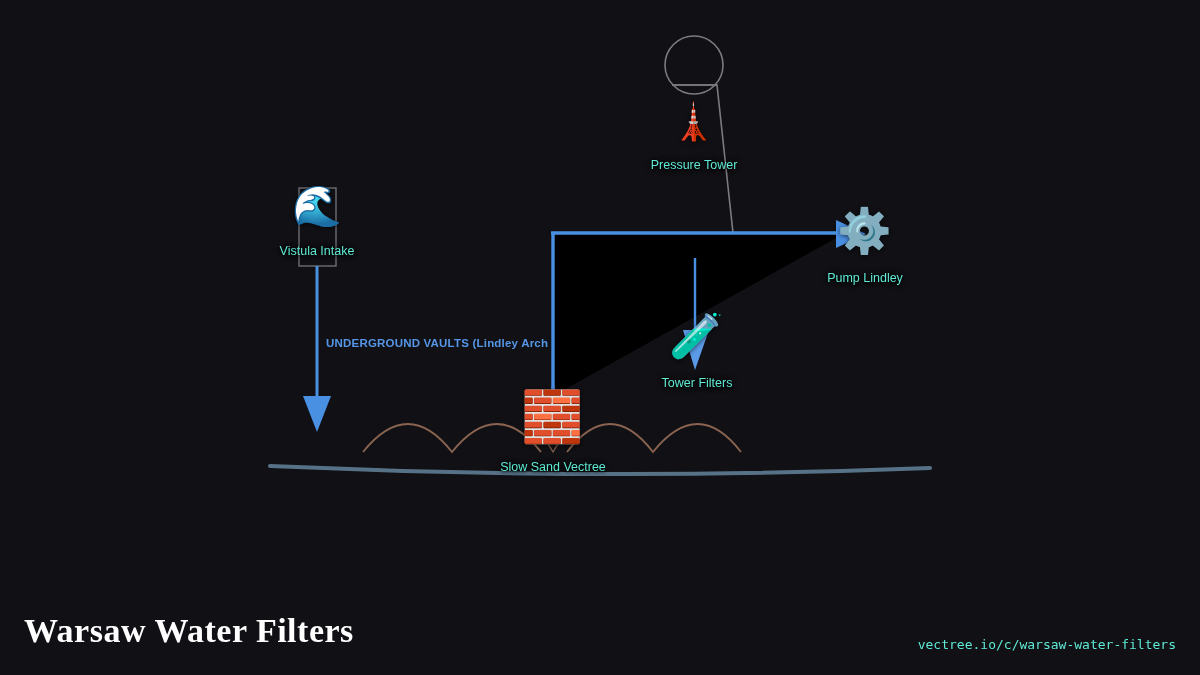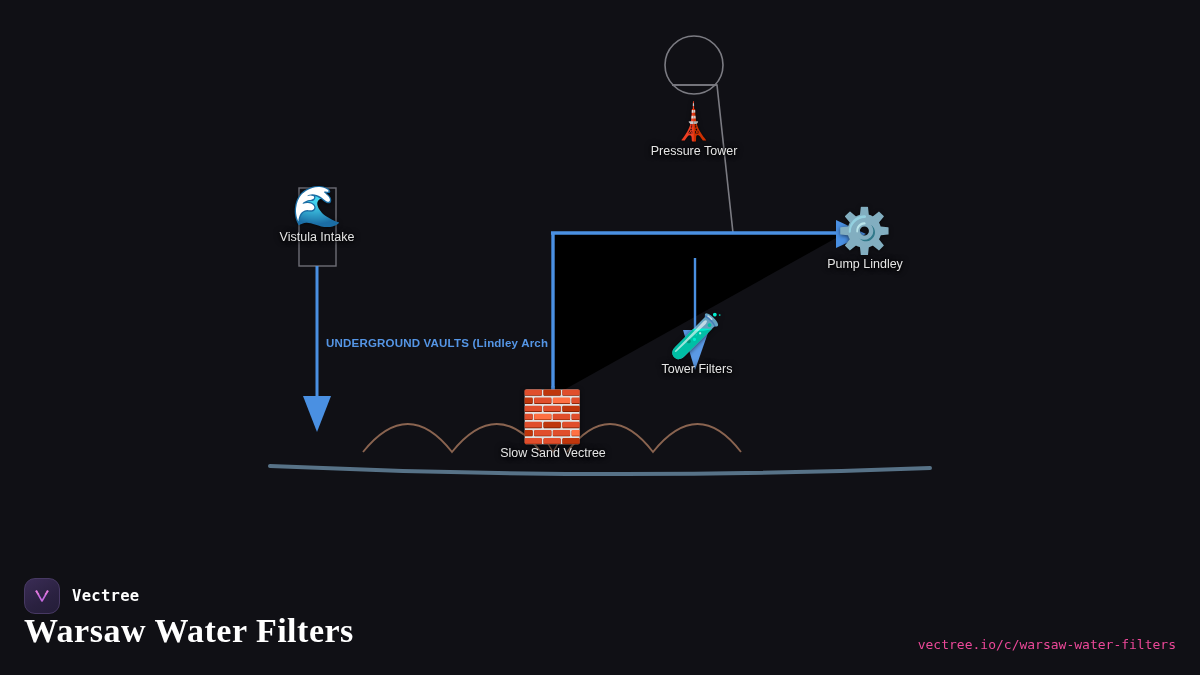--- a/index.html
+++ b/index.html
@@ -45,22 +45,22 @@
     transform: translate(-50%, 0);
     pointer-events: auto;
   }
   .node .glyph {
     font-family: "DejaVu Sans", sans-serif;
     line-height: 1;
     display: block;
     filter: drop-shadow(0 1px 2px rgba(0,0,0,.6));
   }
   .node .lbl {
-    margin-top: 4px;
-    color: #e5e5e5;
+    margin-top: 18px;
+    color: #5eead4;
     font-size: 12.5px;
     font-family: "Liberation Sans", sans-serif;
     white-space: nowrap;
     text-shadow: 0 1px 3px #000, 0 0 6px #000;
   }
 
   .flow-label {
     position: absolute;
     color: #5596e6;
     font-size: 11.5px;
@@ -110,21 +110,21 @@
     font-size: 34px;
     font-weight: bold;
     font-family: Liberation Serif, serif;
     letter-spacing: .5px;
     white-space: nowrap;
   }
   #deck-url {
     position: absolute;
     right: 24px;
     bottom: 23px;
-    color: #ec4899;
+    color: #5eead4;
     font-size: 13px;
     font-family: "DejaVu Sans Mono", monospace;
     white-space: nowrap;
     text-align: center;
   }
 </style>
 </head>
 <body>
 
 <div id="stage">
@@ -190,31 +190,20 @@
       <span class="glyph" style="font-size:50px;">🧱</span>
       <span class="lbl">Slow Sand Vectree</span>
     </div>
 
     <div class="flow-label" style="left:326px; top:337px; width:222px;">UNDERGROUND VAULTS (Lindley Architecture)</div>
 
   </div>
 
   <div id="footer">
 
-    <div id="brand-row">
-      <div id="logo-mark">
-        <svg width="20" height="20" viewBox="0 0 20 20">
-          <path d="M4.5 5.5 L10 15 L15.5 5.5" fill="none" stroke="#c56ae0" stroke-width="1.6" stroke-linecap="round" stroke-linejoin="round"></path>
-          <path d="M4.5 5.5 L6.6 8.2 M15.5 5.5 L13.4 8.2" fill="none" stroke="#e07ad6" stroke-width="1.4" stroke-linecap="round"></path>
-          <circle cx="4.5" cy="5.3" r="1.05" fill="#e77ae0"></circle>
-          <circle cx="15.5" cy="5.3" r="1.05" fill="#e77ae0"></circle>
-        </svg>
-      </div>
-      <span id="brand-name">Vectree</span>
-    </div>
 
     <div id="deck-title">Warsaw Water Filters</div>
 
     <div id="deck-url">vectree.io/c/warsaw-water-filters</div>
 
   </div>
 
 </div>
 
 </body></html>

